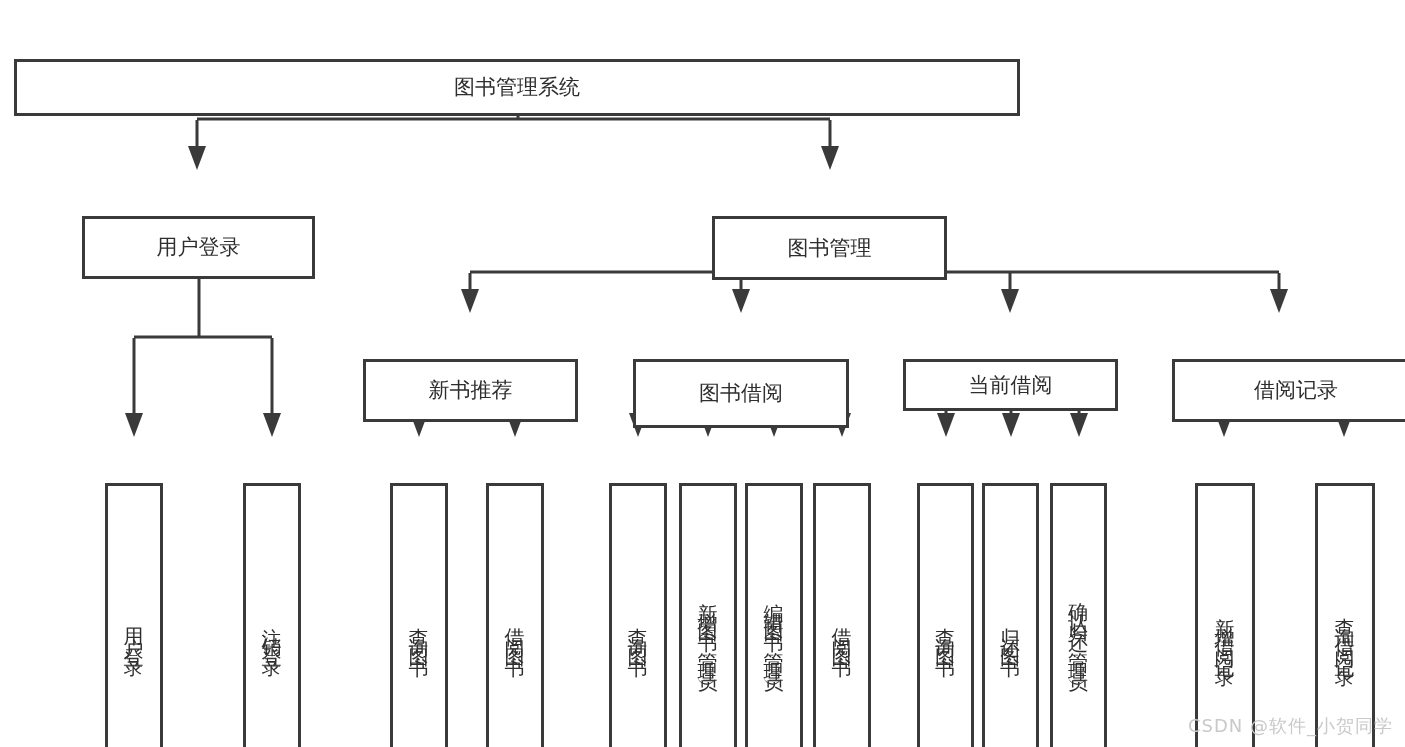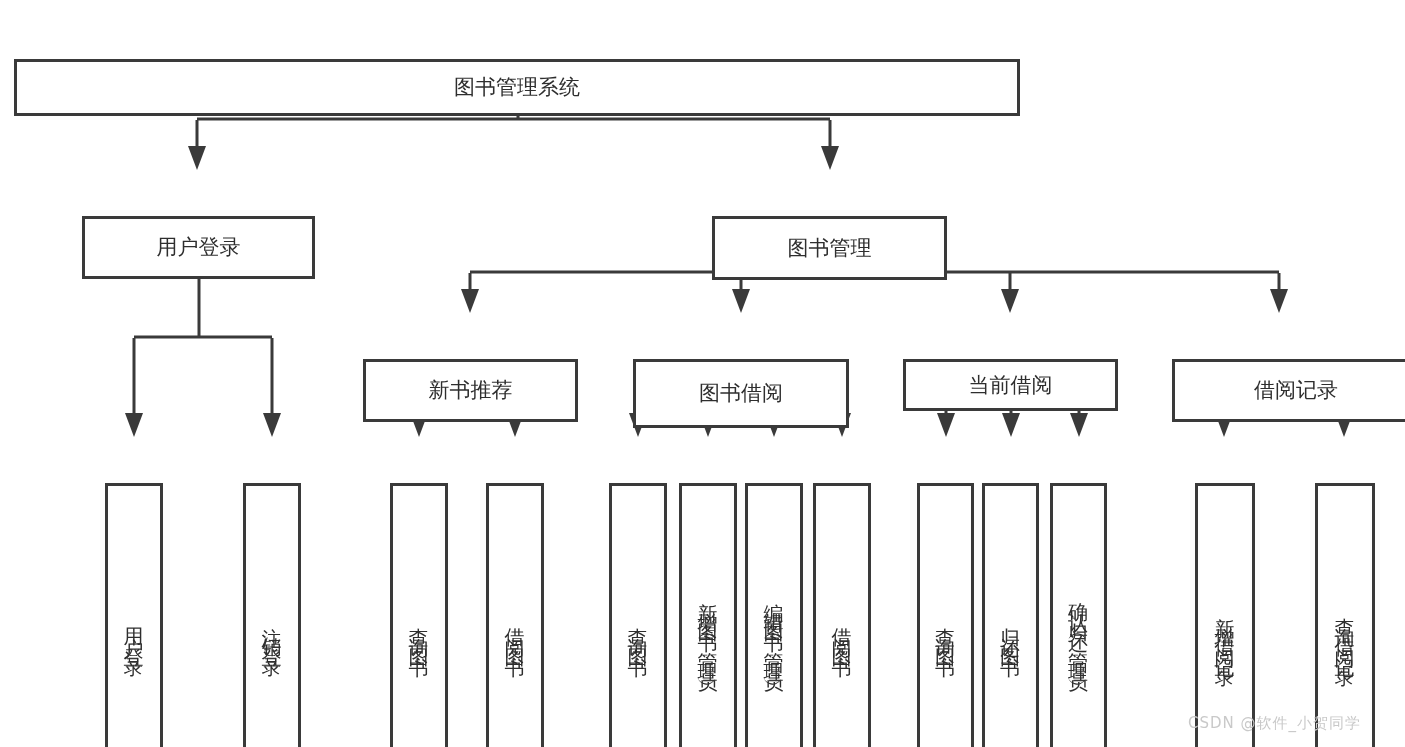--- a/index.html
+++ b/index.html
@@ -24,21 +24,21 @@
     writing-mode:vertical-lr;
     text-orientation:mixed;
     font-size:20px;
     letter-spacing:10px;
     white-space:normal;
   }
   .watermark{
     position:absolute;
     left:1188px;
     top:714px;
-    font-size:15px;
+    font-size:18px;
     color:#c9c9c9;
     letter-spacing:1px;
   }
 </style>
 </head>
 <body>
 
 <div class="canvas">
 
   <svg class="connectors" viewBox="0 0 1405 747" xmlns="http://www.w3.org/2000/svg">

